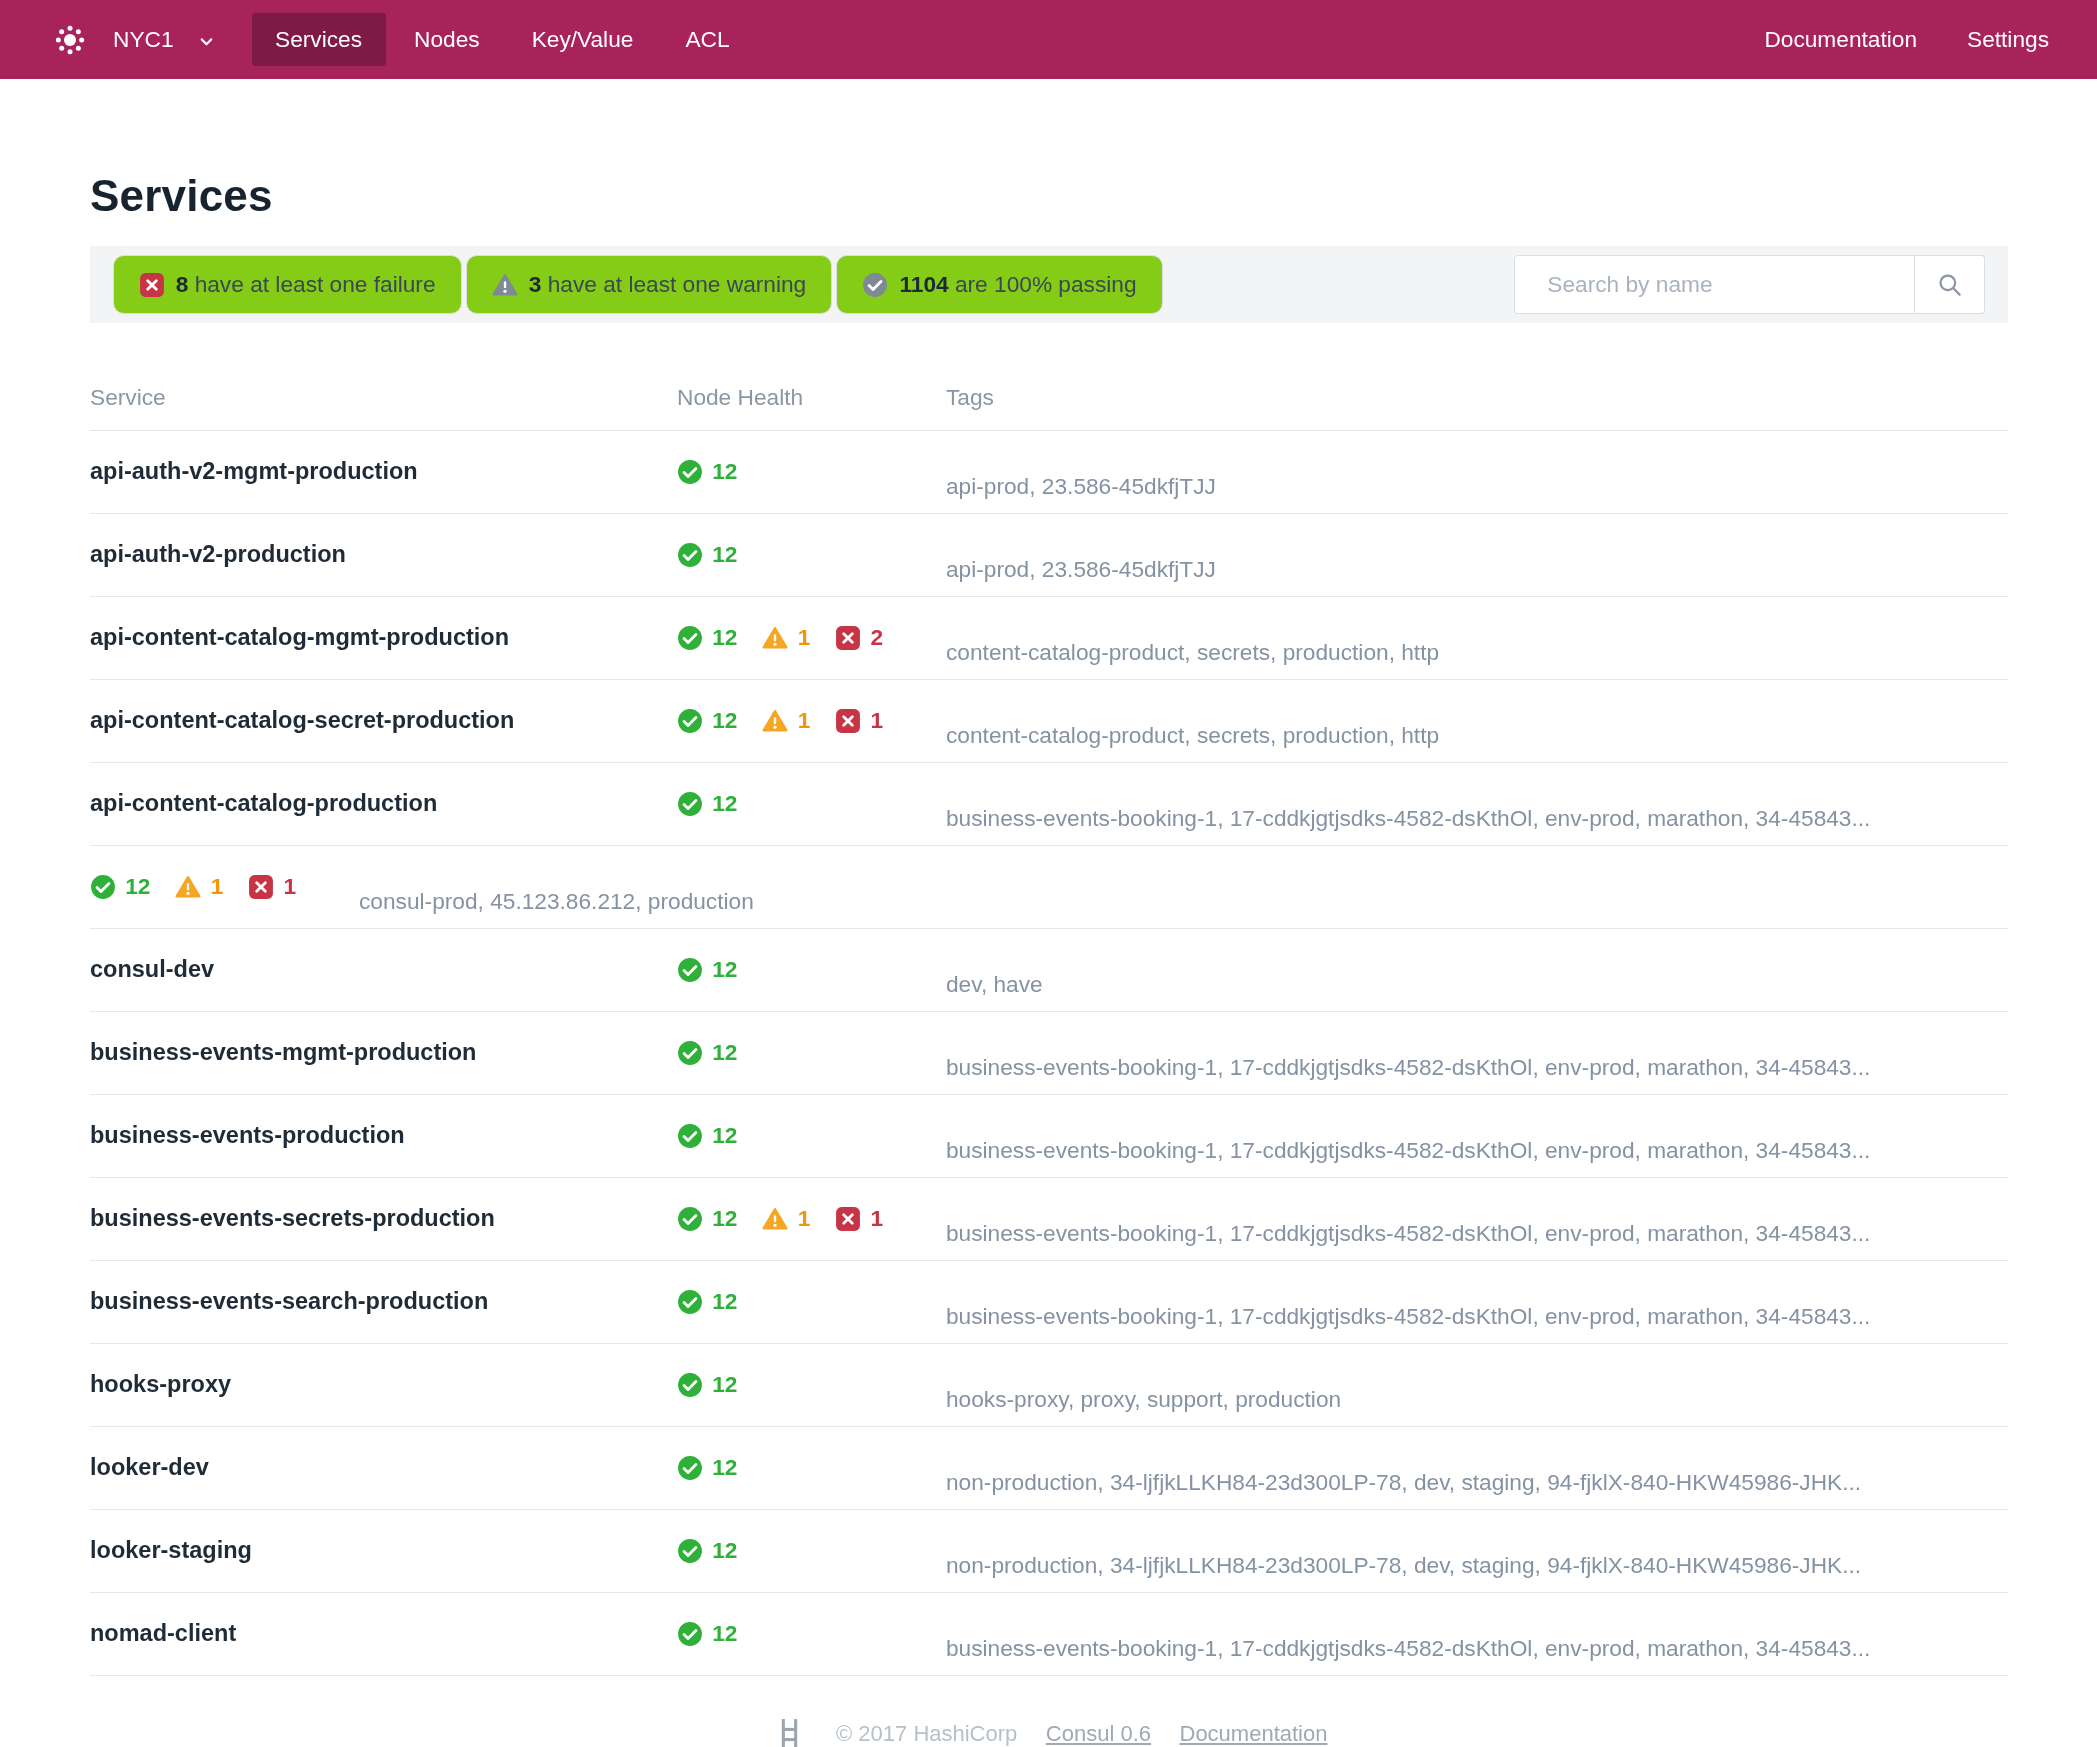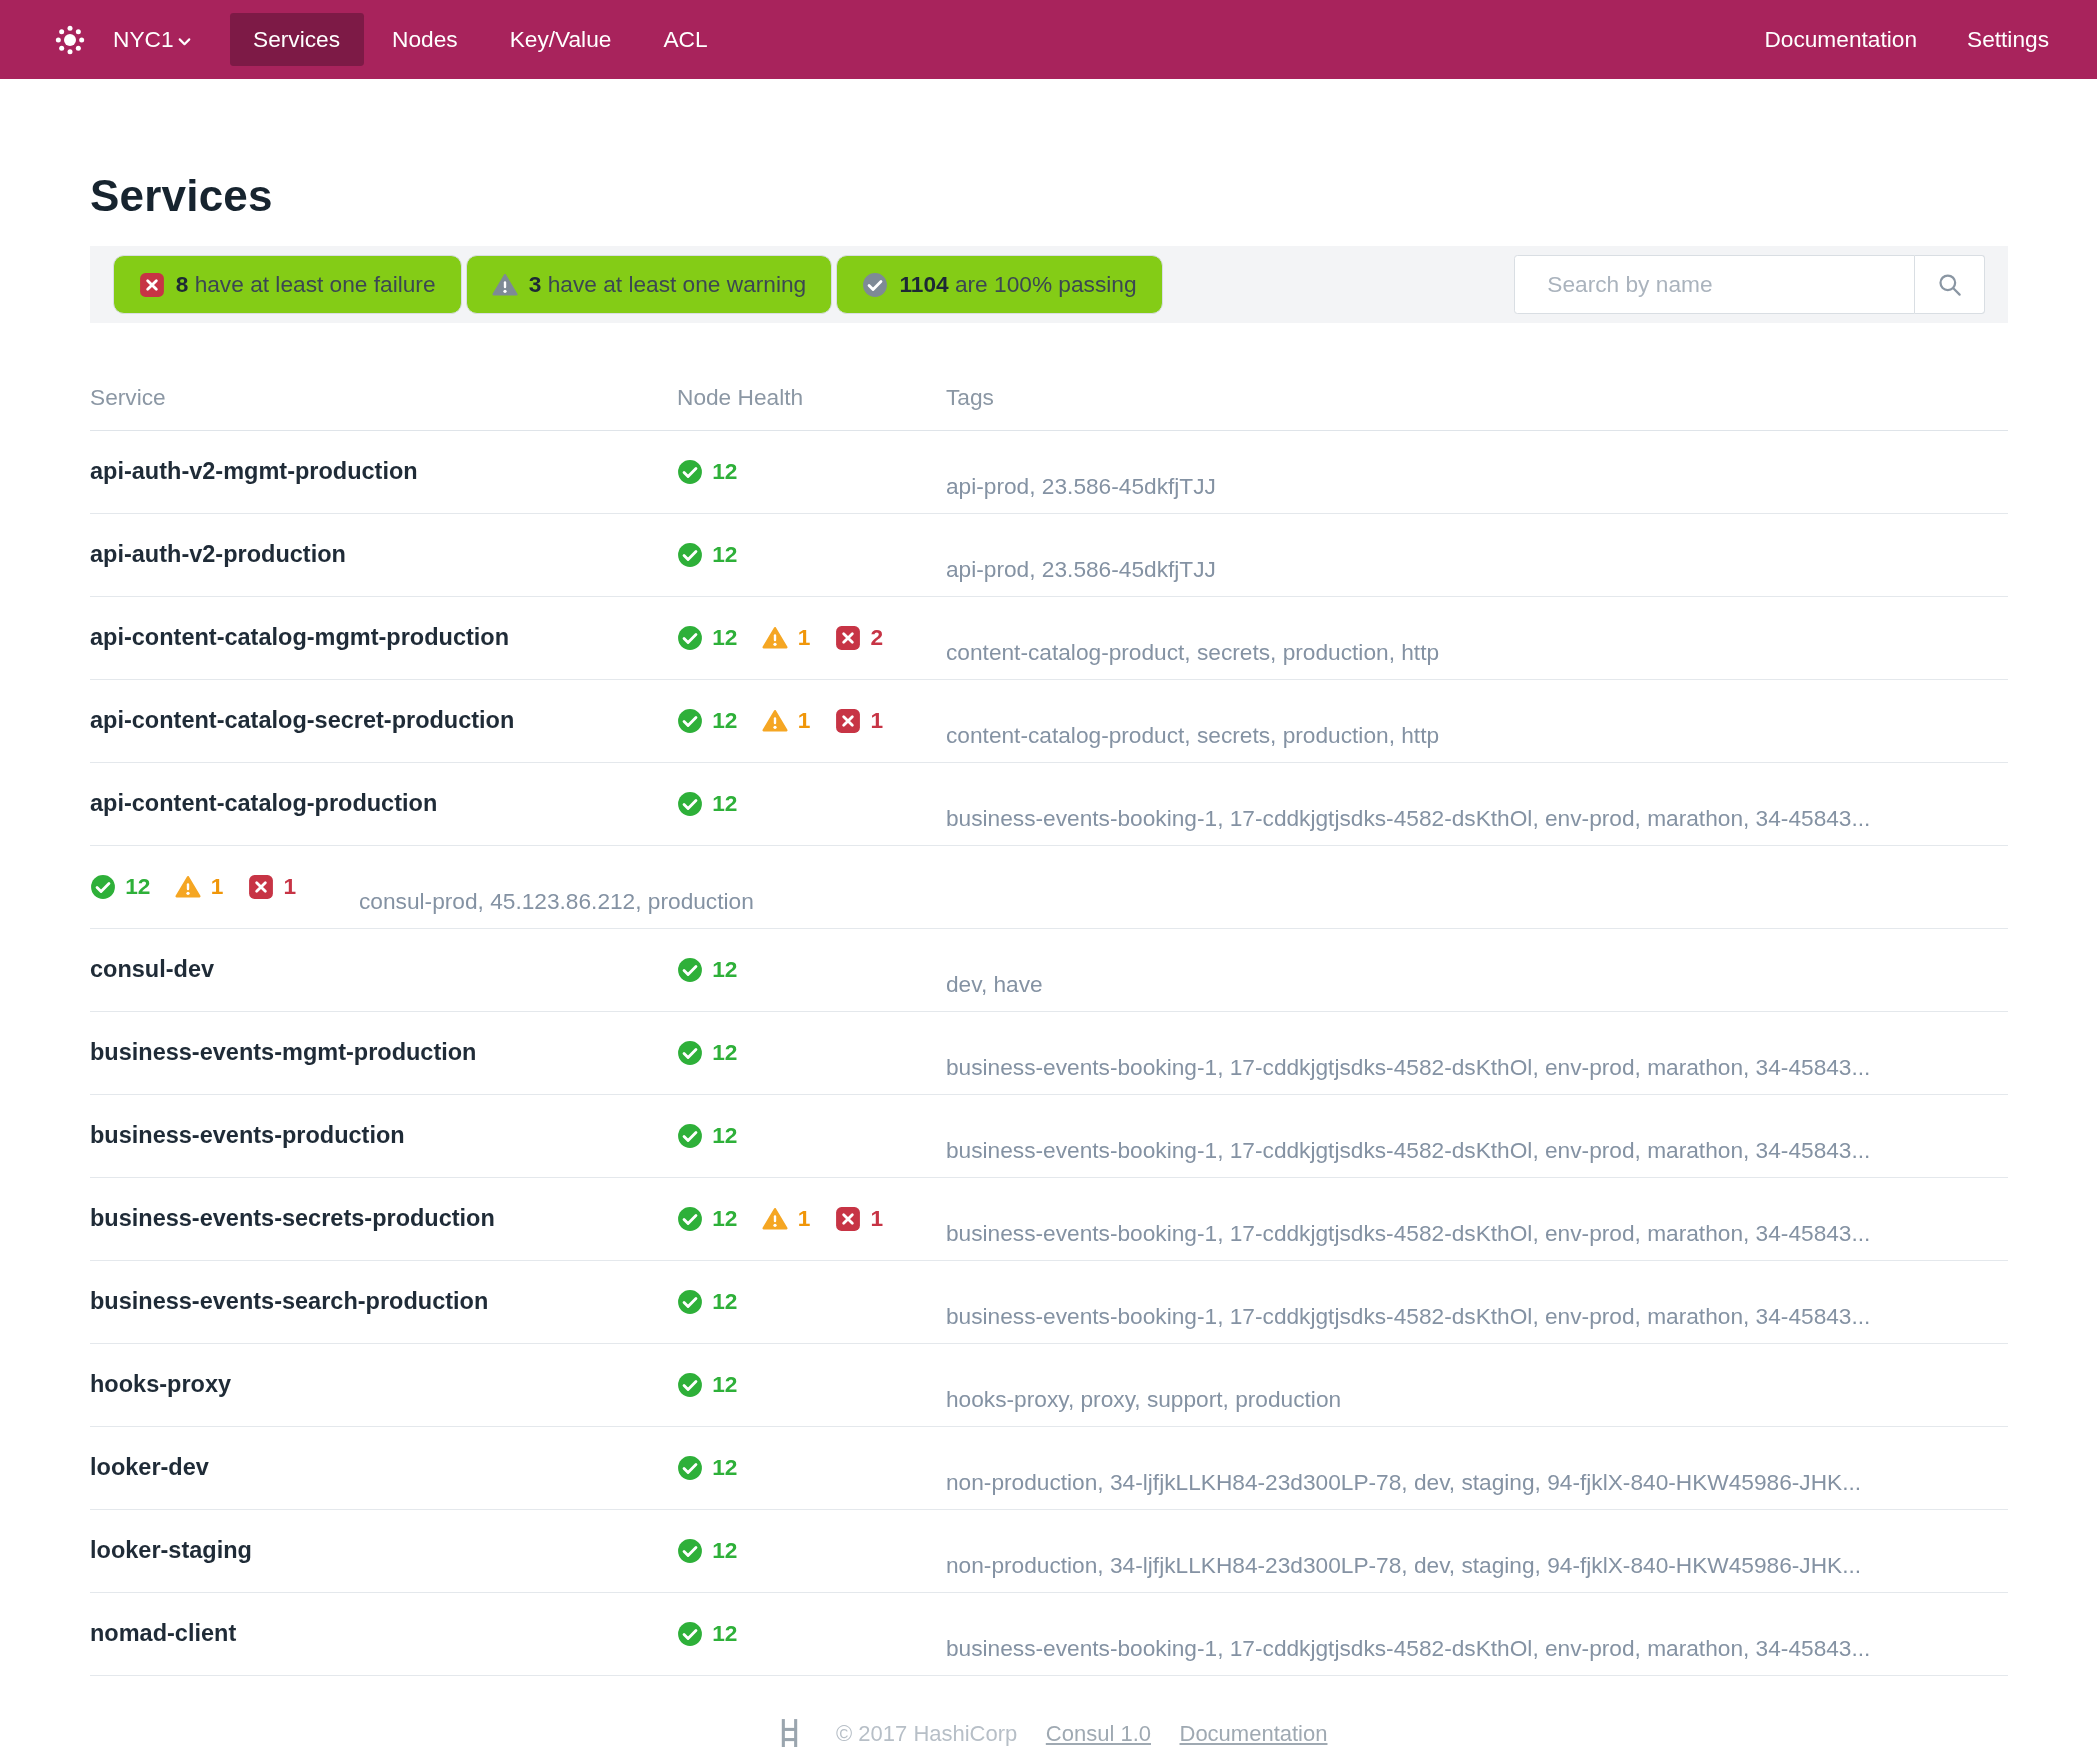--- a/index.html
+++ b/index.html
@@ -4,21 +4,21 @@
 <style>
   * { box-sizing: border-box; }
   html,body { margin:0; padding:0; background:#fff; }
   body { font-family:"Liberation Sans","DejaVu Sans",sans-serif; color:#212c38; }
   .app { width:2098px; margin:0 auto; min-height:1748px; display:flex; flex-direction:column; }
 
   
   .topnav { height:79px; background:#A8235C; display:flex; align-items:center; padding:0 49px; color:#fff; }
   .logo { width:42px; height:42px; display:flex; align-items:center; justify-content:center; margin-right:22px; cursor:pointer; }
   .logo svg { width:40px; height:40px; }
-  .dc-select { display:flex; align-items:center; gap:2px; font-size:22.7px; margin-right:37px; cursor:pointer; }
+  .dc-select { display:flex; align-items:center; gap:24px; font-size:22.7px; margin-right:37px; cursor:pointer; }
   .dc-select svg { width:17px; height:17px; margin-top:3.4px; }
   .nav-tabs { display:flex; align-items:center; gap:5px; }
   .nav-tab { font-size:22.7px; padding:12.6px 23.5px; border-radius:3.4px; cursor:pointer; }
   .nav-tab.active { background:#7D1A46; }
   .nav-right { margin-left:auto; display:flex; align-items:center; gap:50px; }
   .nav-link { font-size:22.7px; cursor:pointer; }
 
   
   .container { width:1918px; margin:0 auto; flex:1; }
   .page-title { font-size:44px; font-weight:700; color:#17242f; margin:92px 0 25px 0; letter-spacing:0.2px; }
@@ -456,18 +456,18 @@
   <div class="footer">
     <span class="hc-logo">
       <svg viewBox="0 0 24 24" fill="none" stroke="#9aa5ae" stroke-width="2">
         <path d="M8 2 V22"></path>
           <path d="M16 2 V22"></path>
           <path d="M8 8.7 H16"></path>
           <path d="M8 15.3 H16"></path>
       </svg>
     </span>
     <span>© 2017 HashiCorp</span>
-    <span class="footer-link">Consul 1.0</span>
+    <span class="footer-link">Consul 0.6</span>
     <span class="footer-link">Documentation</span>
   </div>
 
 </div>
 
 
 </body></html>

